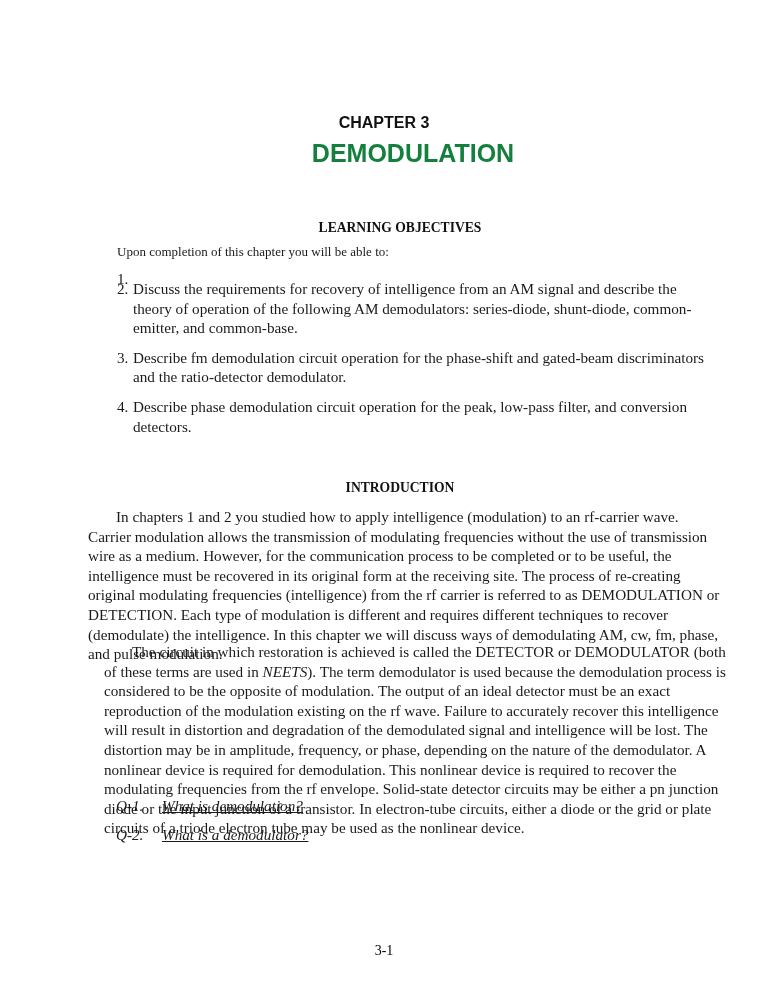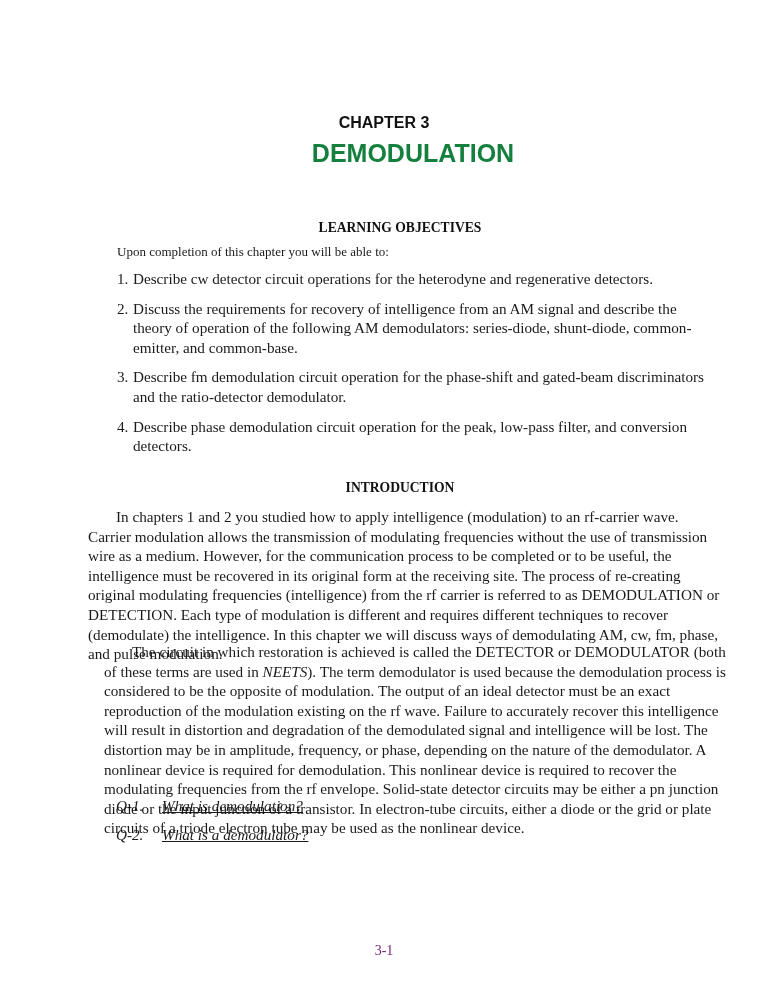--- a/index.html
+++ b/index.html
@@ -104,39 +104,38 @@
     }
     .q1 { top: 780px; }
     .q2 { top: 809px; }
 
     .page-number {
       position: absolute;
       top: 925px;
       left: 0; width: 768px;
       text-align: center;
       font-size: 14px;
-      color: #701a75;
+      color: #000000;
     }
   </style>
 </head>
 <body>
 
 <div class="page">
 
   <div class="chapter-label">CHAPTER 3</div>
   <div class="chapter-title">DEMODULATION</div>
 
   <div class="section-heading obj-heading">LEARNING OBJECTIVES</div>
 
   <div class="intro-line">Upon completion of this chapter you will be able to:</div>
 
   <ol class="objectives">
     <li>
       <span class="num">1.</span>
-      <span>Describe cw detector circuit operations for the heterodyne and regenerative detectors.</span>
     </li>
     <li>
       <span class="num">2.</span>
       <span>Discuss the requirements for recovery of intelligence from an AM signal and describe the theory of operation of the following AM demodulators: series-diode, shunt-diode, common-emitter, and common-base.</span>
     </li>
     <li>
       <span class="num">3.</span>
       <span>Describe fm demodulation circuit operation for the phase-shift and gated-beam discriminators and the ratio-detector demodulator.</span>
     </li>
     <li>

